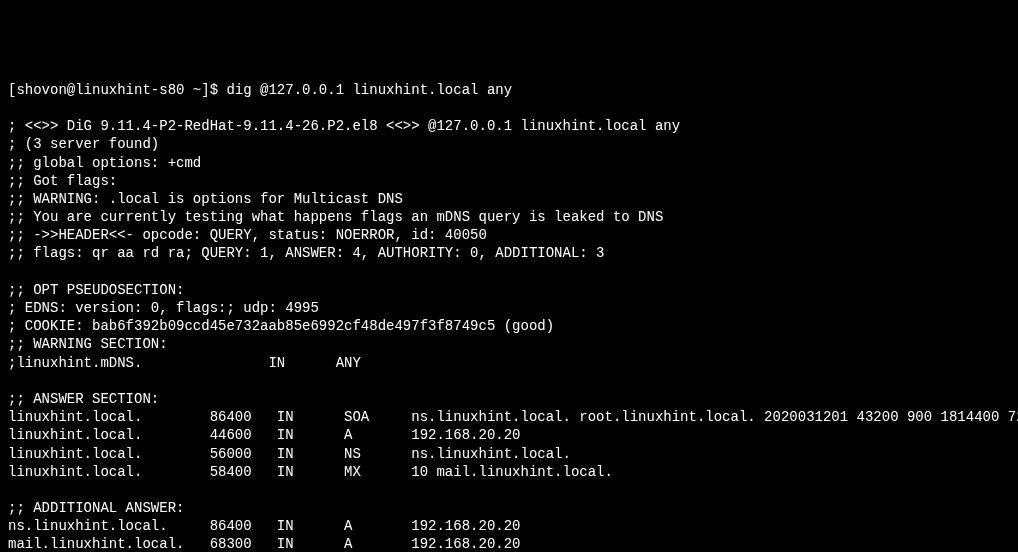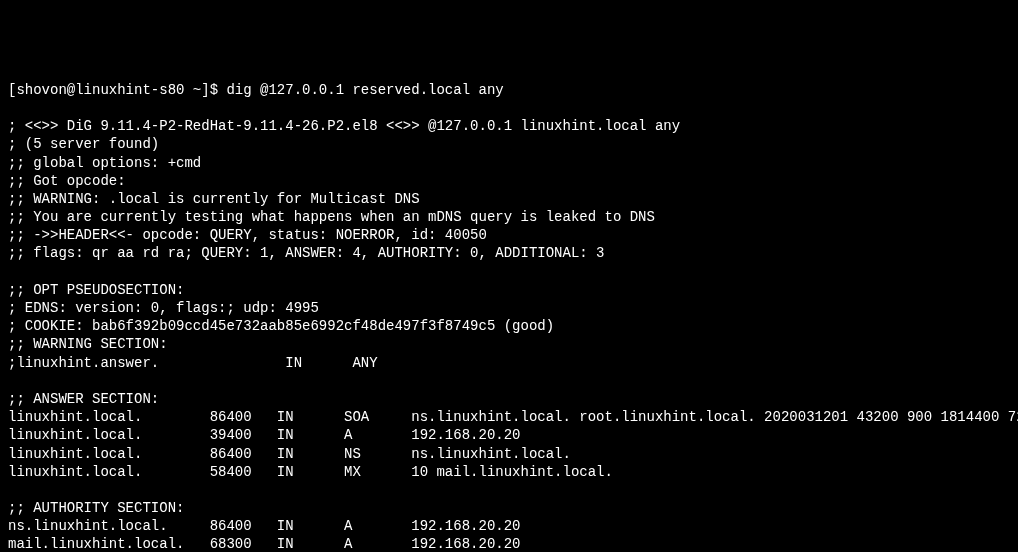--- a/index.html
+++ b/index.html
@@ -25,44 +25,44 @@
     .prompt {
       color: #ffffff;
       margin-top: 12px;
     }
   </style>
 </head>
 <body>
 
 
 
-<div class="terminal"><span class="prompt">[shovon@linuxhint-s80 ~]$ </span><span>dig @127.0.0.1 reserved.local any</span>
+<div class="terminal"><span class="prompt">[shovon@linuxhint-s80 ~]$ </span><span>dig @127.0.0.1 linuxhint.local any</span>
 <span></span>
 <span>; &lt;&lt;&gt;&gt; DiG 9.11.4-P2-RedHat-9.11.4-26.P2.el8 &lt;&lt;&gt;&gt; @127.0.0.1 linuxhint.local any</span>
-<span>; (5 server found)</span>
+<span>; (3 server found)</span>
 <span>;; global options: +cmd</span>
-<span>;; Got opcode:</span>
-<span>;; WARNING: .local is currently for Multicast DNS</span>
-<span>;; You are currently testing what happens when an mDNS query is leaked to DNS</span>
+<span>;; Got flags:</span>
+<span>;; WARNING: .local is options for Multicast DNS</span>
+<span>;; You are currently testing what happens flags an mDNS query is leaked to DNS</span>
 <span>;; -&gt;&gt;HEADER&lt;&lt;- opcode: QUERY, status: NOERROR, id: 40050</span>
 <span>;; flags: qr aa rd ra; QUERY: 1, ANSWER: 4, AUTHORITY: 0, ADDITIONAL: 3</span>
 <span></span>
 <span>;; OPT PSEUDOSECTION:</span>
 <span>; EDNS: version: 0, flags:; udp: 4995</span>
 <span>; COOKIE: bab6f392b09ccd45e732aab85e6992cf48de497f3f8749c5 (good)</span>
 <span>;; WARNING SECTION:</span>
-<span>;linuxhint.answer.               IN      ANY</span>
+<span>;linuxhint.mDNS.               IN      ANY</span>
 <span></span>
 <span>;; ANSWER SECTION:</span>
 <span>linuxhint.local.        86400   IN      SOA     ns.linuxhint.local. root.linuxhint.local. 2020031201 43200 900 1814400 7200</span>
-<span>linuxhint.local.        39400   IN      A       192.168.20.20</span>
-<span>linuxhint.local.        86400   IN      NS      ns.linuxhint.local.</span>
+<span>linuxhint.local.        44600   IN      A       192.168.20.20</span>
+<span>linuxhint.local.        56000   IN      NS      ns.linuxhint.local.</span>
 <span>linuxhint.local.        58400   IN      MX      10 mail.linuxhint.local.</span>
 <span></span>
-<span>;; AUTHORITY SECTION:</span>
+<span>;; ADDITIONAL ANSWER:</span>
 <span>ns.linuxhint.local.     86400   IN      A       192.168.20.20</span>
 <span>mail.linuxhint.local.   68300   IN      A       192.168.20.20</span>
 <span></span>
 
 
 
 
 <span></span>
 </div>
 

